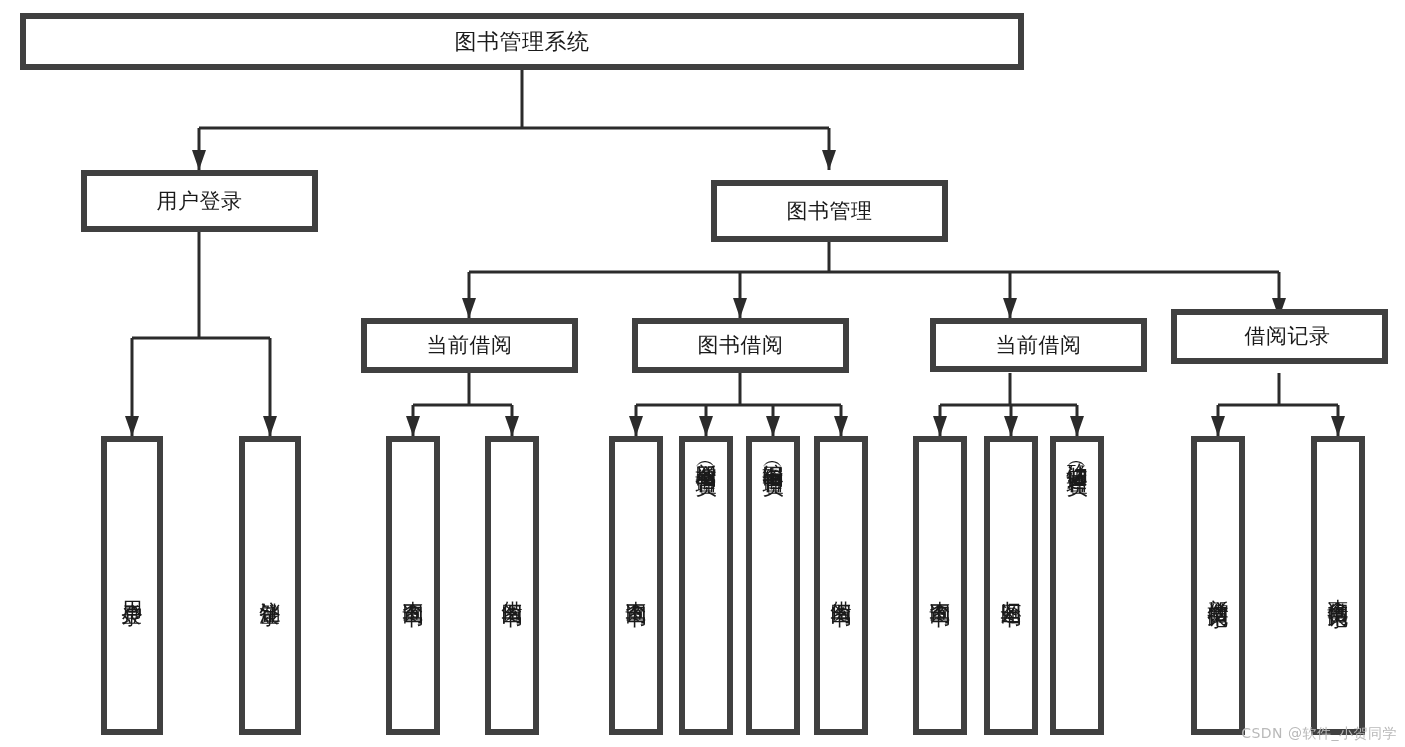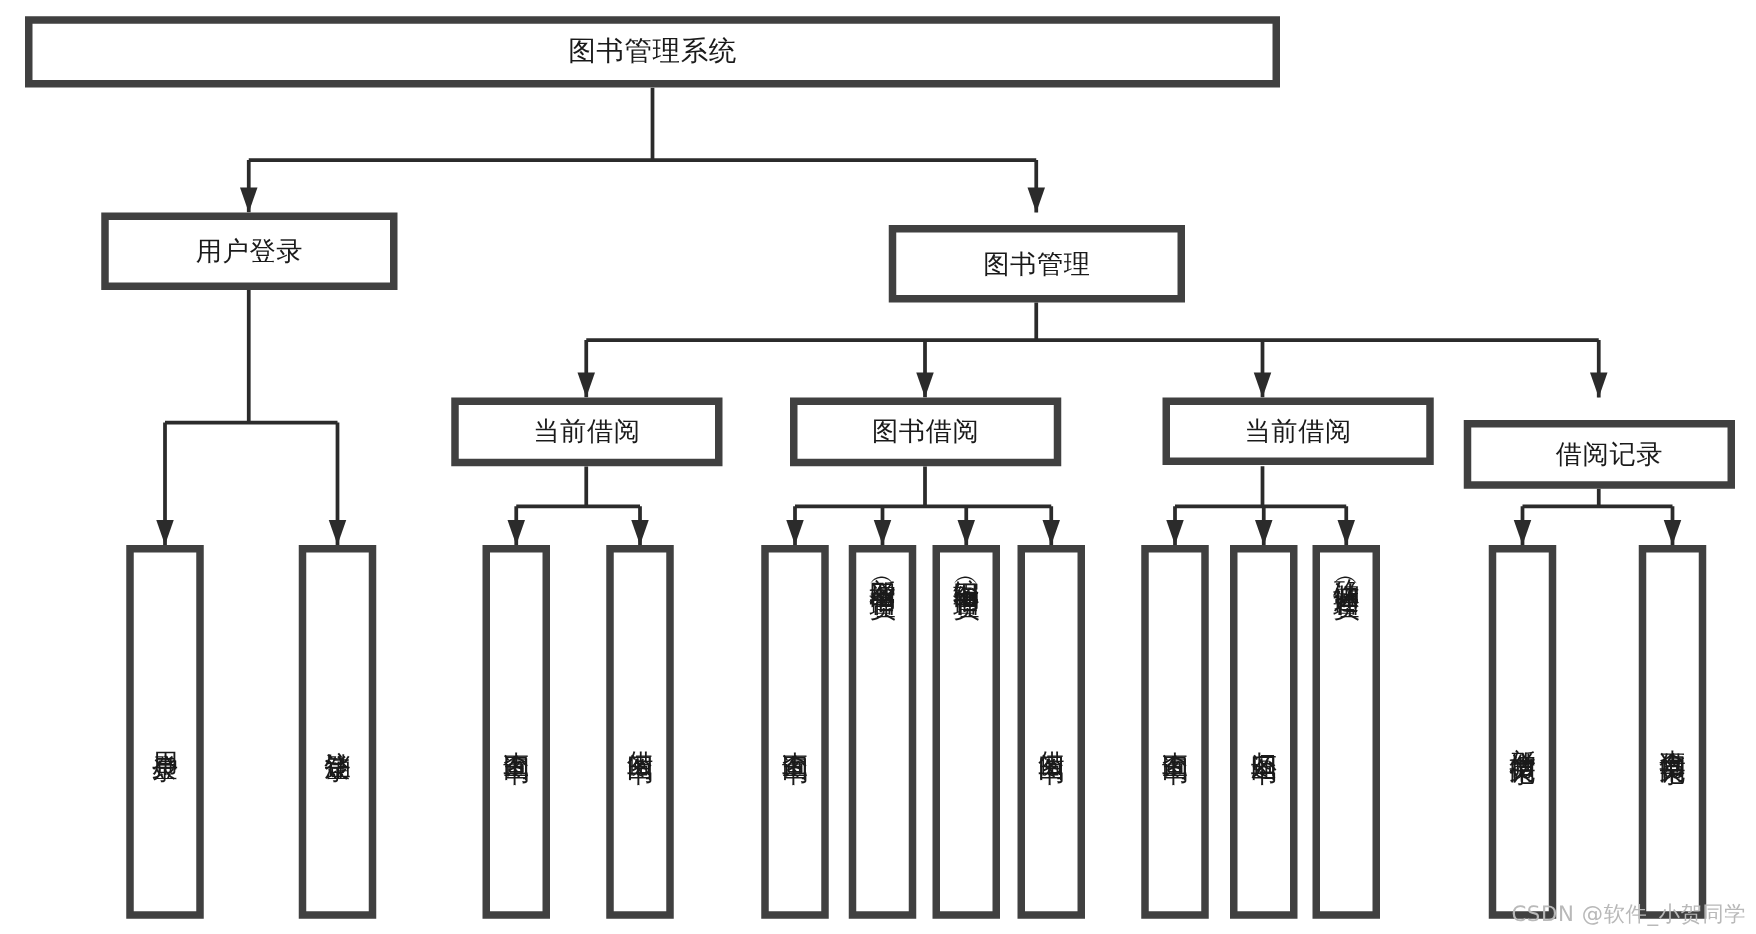--- a/index.html
+++ b/index.html
@@ -63,21 +63,21 @@
     margin: 0 auto;
   }
   .node.vertical.mid .node-label {
     margin-top: auto;
     margin-bottom: auto;
   }
   #watermark {
     position: absolute;
     right: 8px;
     bottom: 4px;
-    font-size: 17px;
+    font-size: 14px;
     color: #b9b9b9;
     white-space: nowrap;
     z-index: 5;
     letter-spacing: 0.5px;
   }
 </style>
 </head>
 <body>
 
 <div id="diagram-root">
@@ -149,21 +149,21 @@
       </div>
       <div class="node horizontal" style="left: 361px; top: 318px; width: 217px; height: 55px;">
         <span class="node-label">当前借阅</span>
       </div>
       <div class="node horizontal" style="left: 632px; top: 318px; width: 217px; height: 55px; align-items: center;">
         <span class="node-label">图书借阅</span>
       </div>
       <div class="node horizontal" style="left: 902px; top: 318px; width: 217px; height: 54px; margin-left: 28px;">
         <span class="node-label">当前借阅</span>
       </div>
-      <div class="node horizontal" style="left: 1171px; top: 336px; width: 217px; height: 55px; padding-left: 16px;">
+      <div class="node horizontal" style="left: 1171px; top: 309px; width: 217px; height: 55px; padding-left: 16px;">
         <span class="node-label">借阅记录</span>
       </div>
       <div class="node vertical mid" style="left: 101px; top: 436px; width: 62px; height: 299px;">
         <span class="node-label">用户登录</span>
       </div>
       <div class="node vertical mid" style="left: 239px; top: 436px; width: 62px; height: 299px;">
         <span class="node-label">注销登录</span>
       </div>
       <div class="node vertical mid" style="left: 386px; top: 436px; width: 54px; height: 299px;">
         <span class="node-label">查询图书</span>

